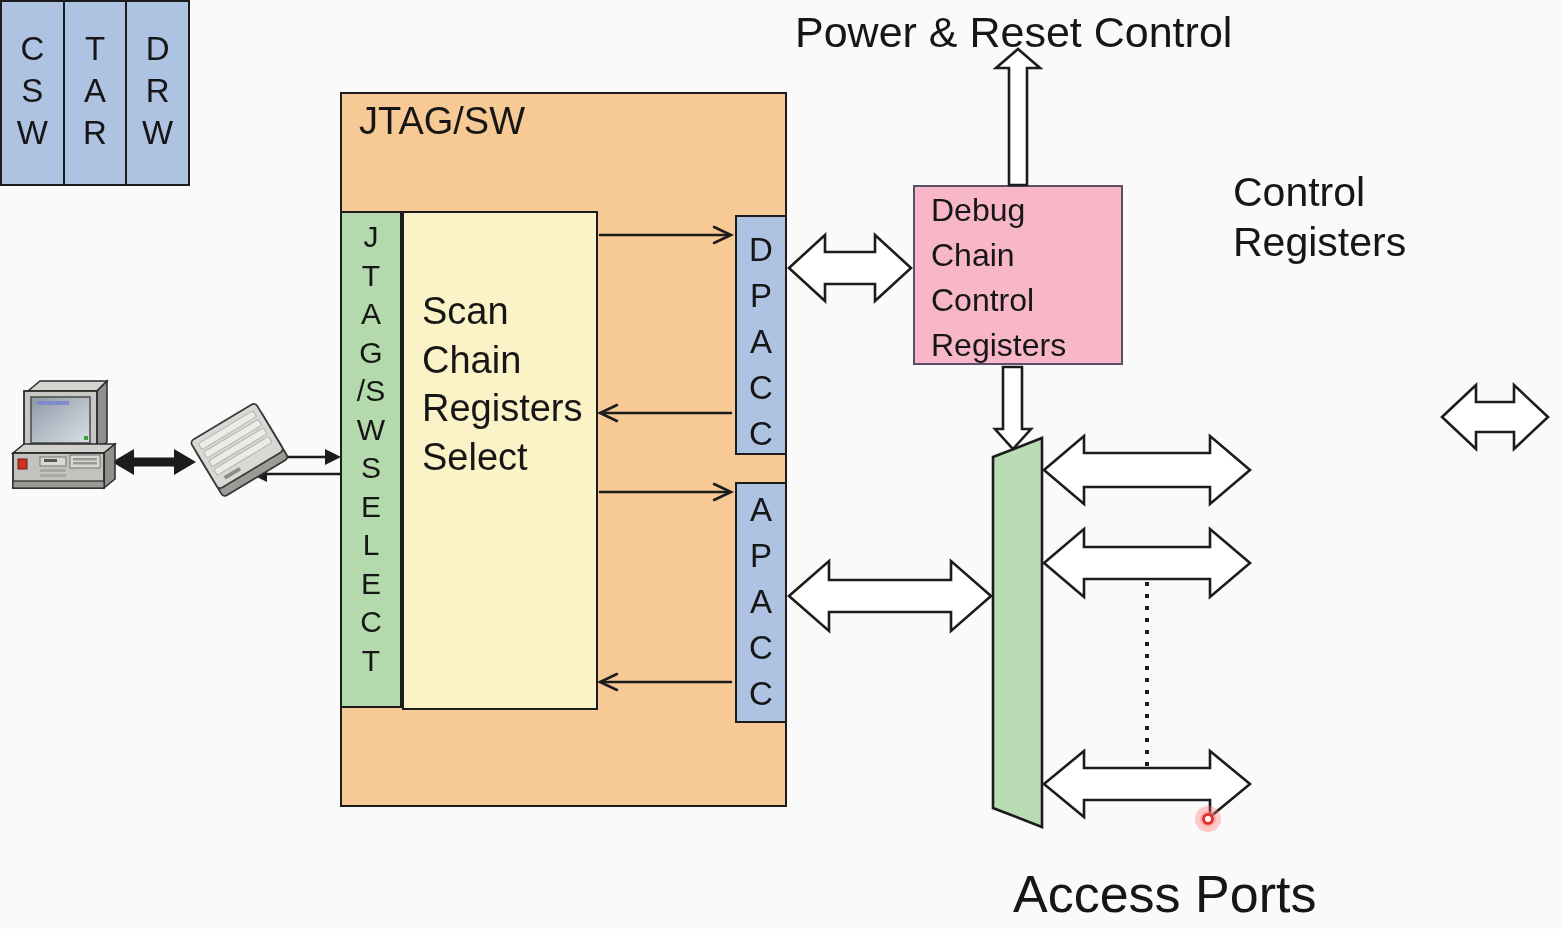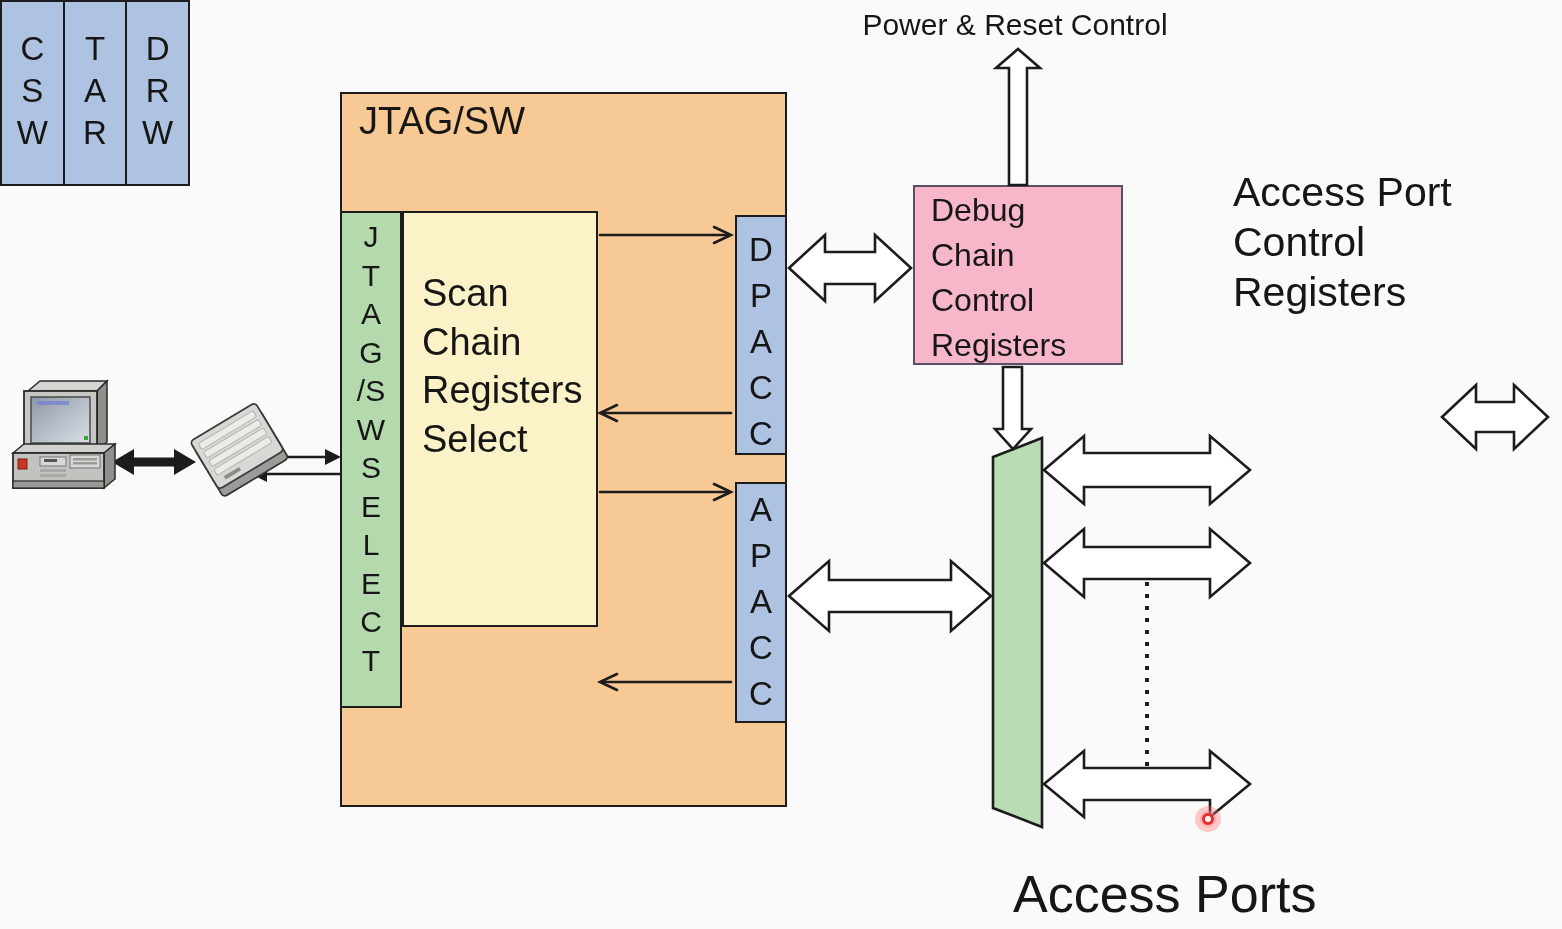--- a/index.html
+++ b/index.html
@@ -12,32 +12,32 @@
   .box{position:absolute;box-sizing:border-box;border:2.5px solid var(--outline);z-index:1;}
   .txt{position:absolute;z-index:10;white-space:nowrap;}
   
   .orange-box{left:340px;top:92px;width:447px;height:715px;background:var(--orange);}
   .jtag-title{left:359px;top:100px;font-size:38px;}
   
   .select-strip{left:340px;top:211px;width:62px;height:497px;background:var(--green);z-index:2;
     display:flex;flex-direction:column;align-items:center;padding-top:5px;
     font-size:30px;line-height:38.5px;}
   
-  .scan-box{left:402px;top:211px;width:196px;height:416px;background:var(--yellow);z-index:2;
-    padding:56px 0 0 18px;font-size:38px;line-height:48.5px;}
+  .scan-box{left:402px;top:211px;width:196px;height:499px;background:var(--yellow);z-index:2;
+    padding:74px 0 0 18px;font-size:38px;line-height:48.5px;}
   
   .acc{width:52px;background:var(--blue);z-index:2;display:flex;flex-direction:column;
     align-items:center;font-size:33px;line-height:46px;}
   .dpacc{left:735px;top:215px;height:240px;padding-top:10px;}
   .apacc{left:735px;top:482px;height:241px;padding-top:3px;}
   
   .debug-box{left:913px;top:185px;width:210px;height:180px;background:var(--pink);
     border-color:var(--pink-border);z-index:2;padding:1px 0 0 16px;font-size:32px;line-height:45px;}
   
-  .power-label{left:795px;top:8px;width:440px;text-align:center;font-size:30px;}
+  .power-label{left:795px;top:8px;width:440px;font-size:43px;}
   .apcr-label{left:1233px;top:167px;font-size:41px;line-height:50px;white-space:nowrap;}
   .access-ports-label{left:1013px;top:864px;width:260px;text-align:center;font-size:52px;}
   
   .regs{left:1252px;top:333px;width:186px;height:182px;display:flex;z-index:2;
     border:2.5px solid var(--outline);background:var(--blue);}
   .reg-col{flex:1;display:flex;flex-direction:column;align-items:center;
     padding-top:26px;font-size:33px;line-height:42px;border-right:2px solid var(--outline);}
   .reg-col:last-child{border-right:none;}
   
   .shapes{position:absolute;left:0;top:0;z-index:5;pointer-events:none;}
@@ -116,21 +116,20 @@
     <div class="reg-col">
       <span>D</span>
       <span>R</span>
       <span>W</span>
     </div>
   </div>
 
   <div class="txt jtag-title">JTAG/SW</div>
   <div class="txt power-label">Power &amp; Reset Control</div>
   <div class="txt apcr-label">
-    <div>Access Port</div>
     <div>Control</div>
     <div>Registers</div>
   </div>
   <div class="txt access-ports-label">Access Ports</div>
 
   <svg class="shapes" width="1562" height="929" viewBox="0 0 1562 929">
     <defs>
       <linearGradient id="screenGrad" x1="0" y1="0" x2="1" y2="1">
         <stop offset="0" stop-color="#8d97a4"></stop>
         <stop offset="0.55" stop-color="#b9c1cb"></stop>

